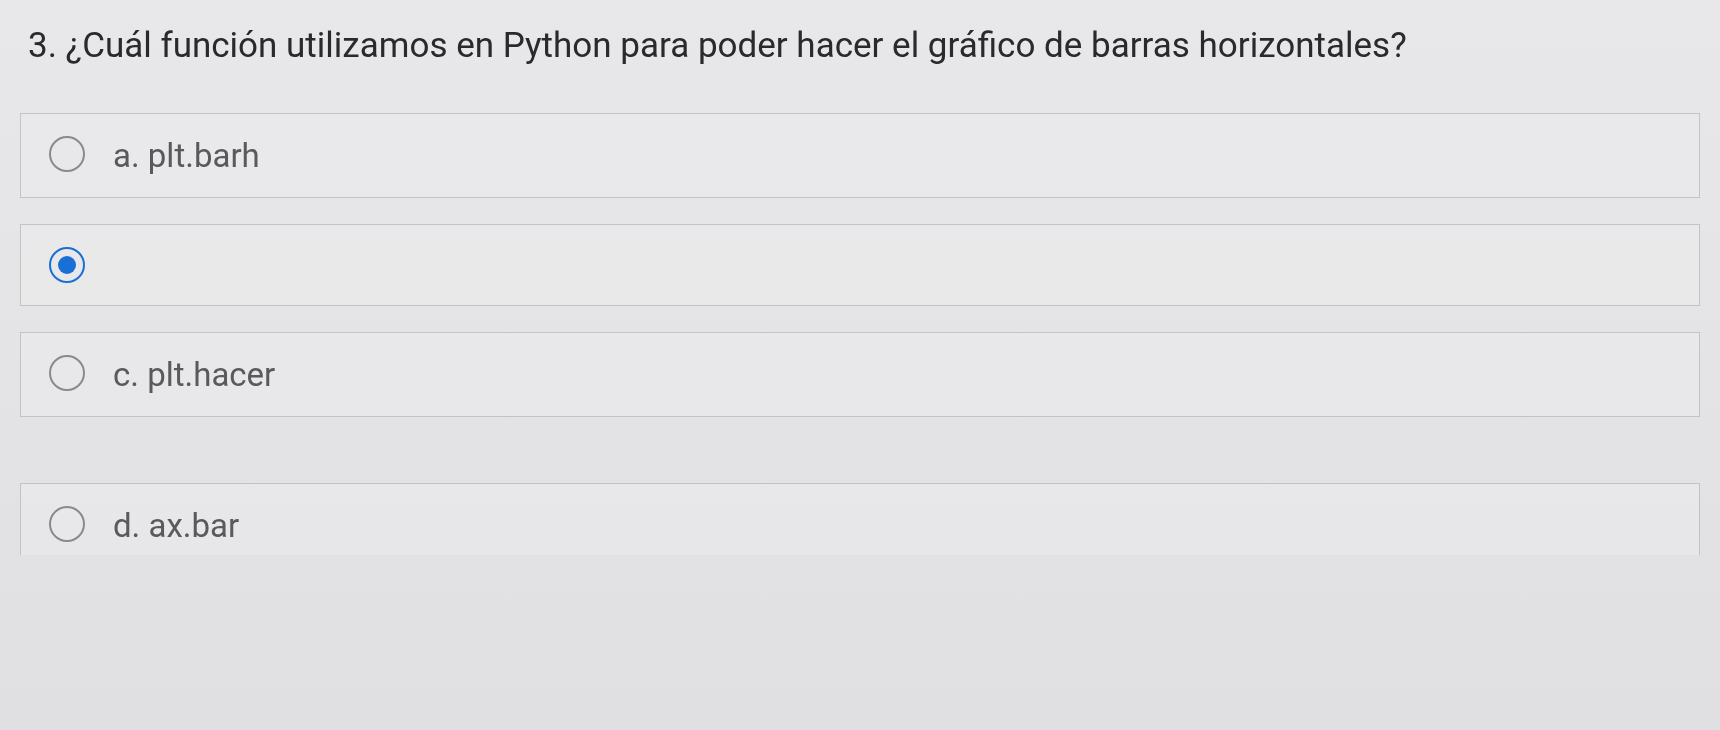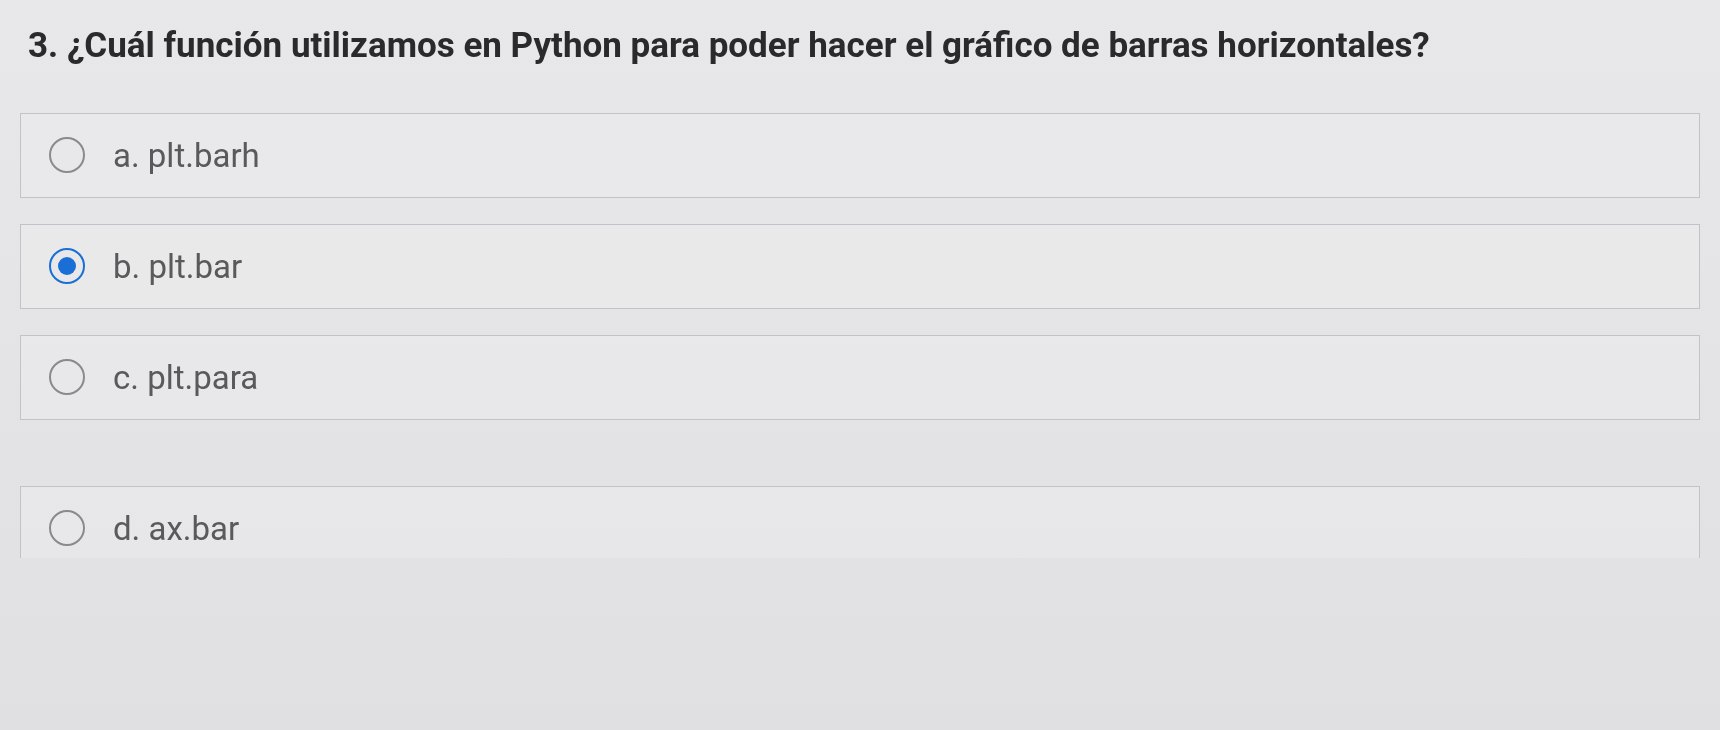--- a/index.html
+++ b/index.html
@@ -10,37 +10,37 @@
     body {
       font-family: -apple-system, BlinkMacSystemFont, "Segoe UI", Roboto, Helvetica, Arial, sans-serif;
       background: linear-gradient(180deg, #e8e8ea 0%, #e0e0e2 100%);
       width: 1720px;
       height: 730px;
       padding: 20px 20px 20px 20px;
       color: #3a3a3c;
     }
     .question-text {
       font-size: 35px;
-      font-weight: 700;
+      font-weight: 400;
       color: #2a2a2c;
       line-height: 1.5;
       margin-bottom: 40px;
       padding-left: 8px;
     }
     .options {
       display: flex;
       flex-direction: column;
       gap: 26px;
     }
     .option {
       background: rgba(235, 235, 237, 0.6);
       border: 1px solid #c0c4c8;
       padding: 22px 28px;
       display: flex;
-      align-items: center;
+      align-items: flex-start;
       gap: 28px;
       cursor: pointer;
     }
     .option.last {
       border-bottom: none;
       padding-bottom: 10px;
       margin-top: 40px;
     }
     .radio {
       width: 36px;
@@ -89,33 +89,29 @@
     <span class="option-label">
       <span>a.</span>
       <span>plt.barh</span>
     </span>
   </label>
 
   <label class="option">
     <span class="radio selected">
       <span class="radio-inner"></span>
     </span>
-    <span class="option-label">
-      <span>b.</span>
-      <span>plt.bar</span>
-    </span>
   </label>
 
   <label class="option">
     <span class="radio">
       
     </span>
     <span class="option-label">
       <span>c.</span>
-      <span>plt.para</span>
+      <span>plt.hacer</span>
     </span>
   </label>
 
   <label class="option last">
     <span class="radio">
       
     </span>
     <span class="option-label">
       <span>d.</span>
       <span>ax.bar</span>

